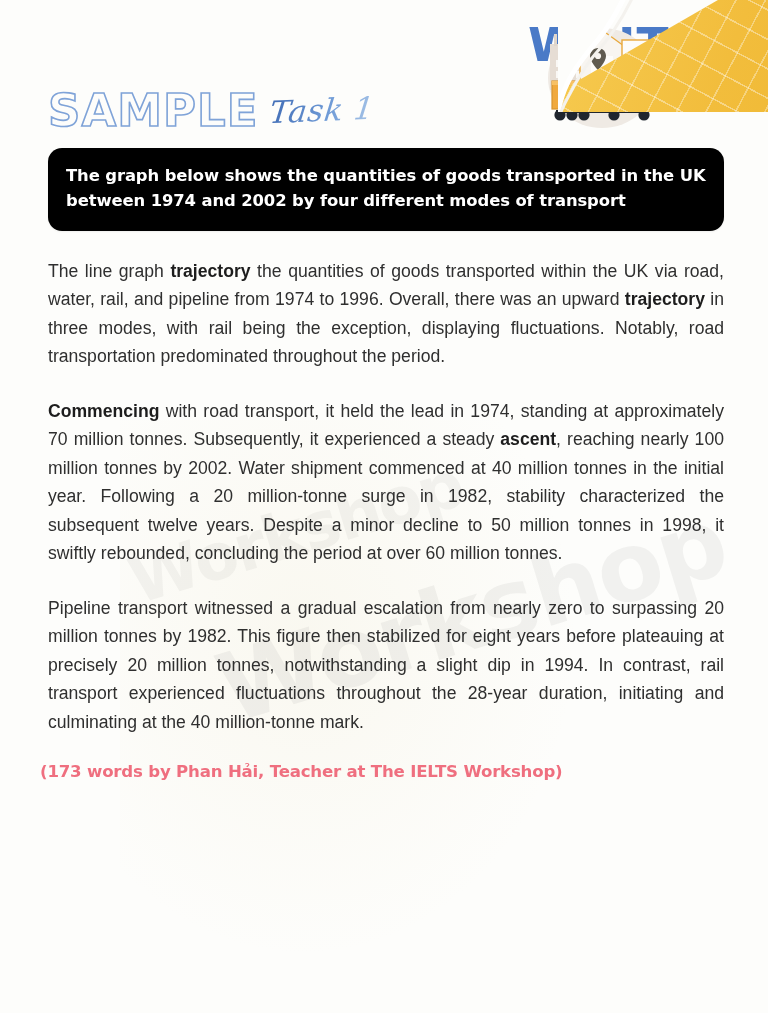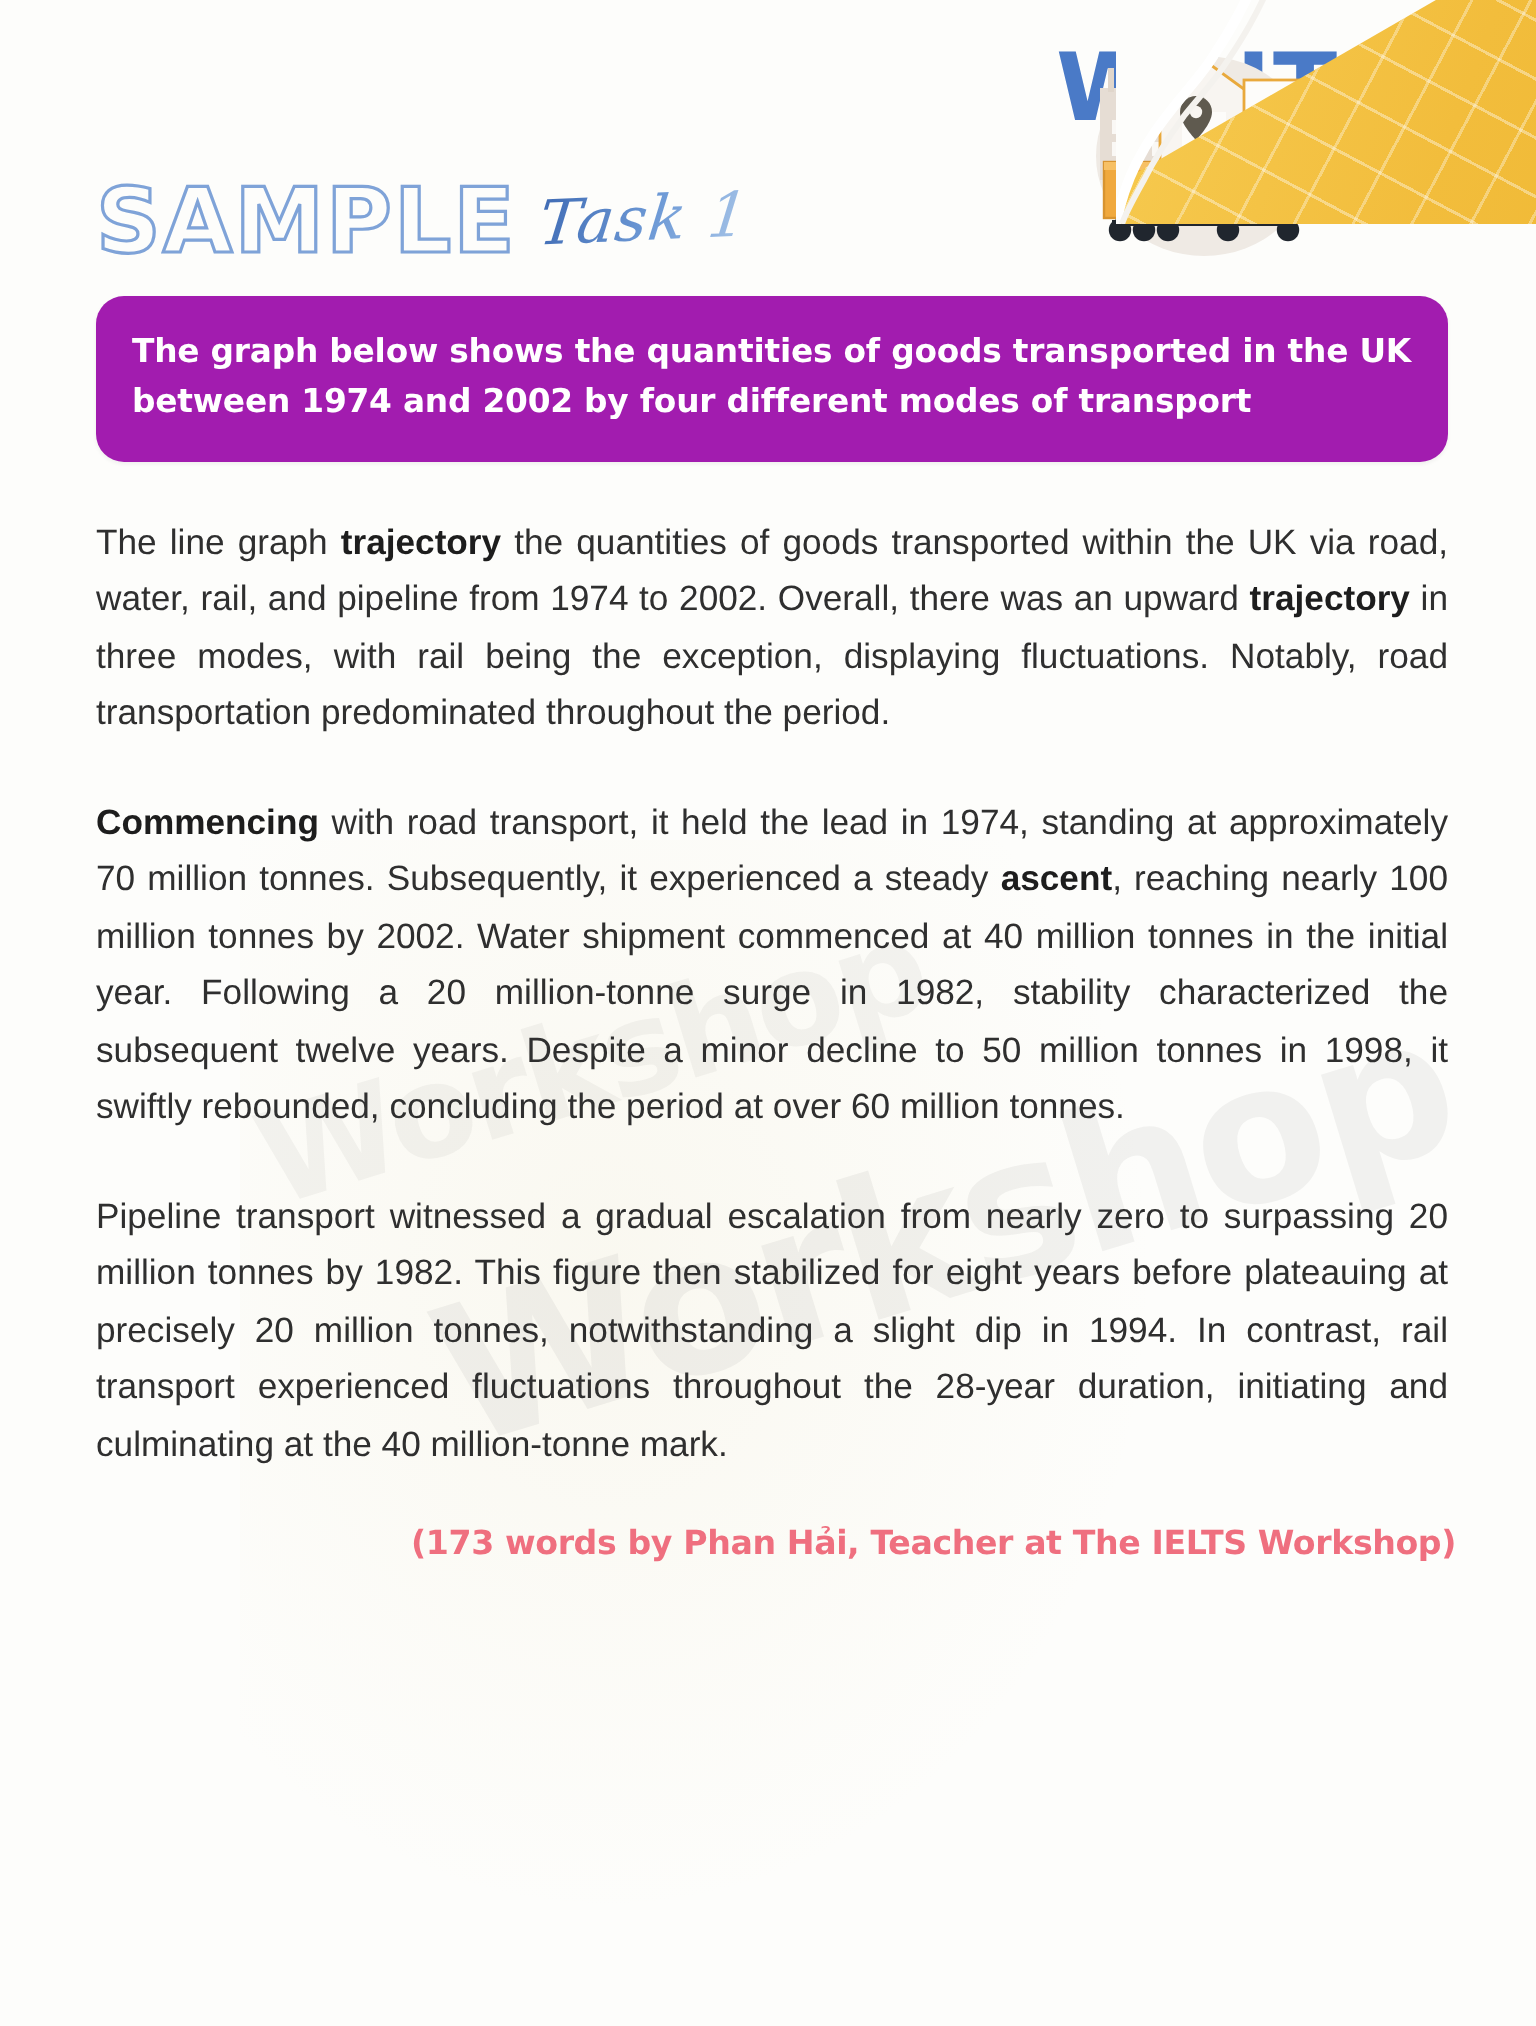--- a/index.html
+++ b/index.html
@@ -140,21 +140,21 @@
     width: 132px;
     height: 116px;
     z-index: 2;
   }
 
   
   .prompt-banner {
     position: relative;
     z-index: 2;
     margin: 10px 44px 0 48px;
-    background: #a21caf;
+    background: #000000;
     border-radius: 14px;
     padding: 16px 18px 17px 18px;
     box-shadow: 0 1px 2px rgba(0,0,0,0.06);
   }
   .prompt-banner p {
     margin: 0;
     color: #ffffff;
     font-family: "DejaVu Sans", sans-serif;
     font-weight: 700;
     font-size: 16.4px;
@@ -177,24 +177,23 @@
     color: #2f2f2f;
     text-align: justify;
     text-justify: inter-word;
   }
   .body-copy p b { font-weight: 700; color: #1d1d1d; }
 
   
   .credit {
     position: relative;
     z-index: 2;
-    text-align: right;
+    text-align: left;
     margin-top: 4px;
     padding: 0 40px;
-    margin-left: 23px;
   }
   .credit span {
     font-family: "DejaVu Sans", sans-serif;
     font-weight: 700;
     font-size: 16.6px;
     color: #ef6f7f;
     letter-spacing: -0.2px;
   }
 </style>
 </head>
@@ -295,21 +294,21 @@
       <circle cx="78" cy="99" r="5.6" fill="#20262e"></circle>
       <circle cx="108" cy="99" r="5.6" fill="#20262e"></circle>
     </g>
   </svg>
 
   <div class="prompt-banner">
     <p>The graph below shows the quantities of goods transported in the UK between 1974 and 2002 by four different modes of transport</p>
   </div>
 
   <div class="body-copy">
-    <p><span>The line graph </span><b>trajectory</b><span> the quantities of goods transported within the UK via road, water, rail, and pipeline from 1974 to 2002. Overall, there was an upward </span><b>trajectory</b><span> in three modes, with rail being the exception, displaying fluctuations. Notably, road transportation predominated throughout the period.</span></p>
+    <p><span>The line graph </span><b>trajectory</b><span> the quantities of goods transported within the UK via road, water, rail, and pipeline from 1974 to 1996. Overall, there was an upward </span><b>trajectory</b><span> in three modes, with rail being the exception, displaying fluctuations. Notably, road transportation predominated throughout the period.</span></p>
     <p><b>Commencing</b><span> with road transport, it held the lead in 1974, standing at approximately 70 million tonnes. Subsequently, it experienced a steady </span><b>ascent</b><span>, reaching nearly 100 million tonnes by 2002. Water shipment commenced at 40 million tonnes in the initial year. Following a 20 million-tonne surge in 1982, stability characterized the subsequent twelve years. Despite a minor decline to 50 million tonnes in 1998, it swiftly rebounded, concluding the period at over 60 million tonnes.</span></p>
     <p><span>Pipeline transport witnessed a gradual escalation from nearly zero to surpassing 20 million tonnes by 1982. This figure then stabilized for eight years before plateauing at precisely 20 million tonnes, notwithstanding a slight dip in 1994. In contrast, rail transport experienced fluctuations throughout the 28-year duration, initiating and culminating at the 40 million-tonne mark.</span></p>
   </div>
 
   <div class="credit">
     <span>(173 words by Phan Hải, Teacher at The IELTS Workshop)</span>
   </div>
 
 </div>
 

